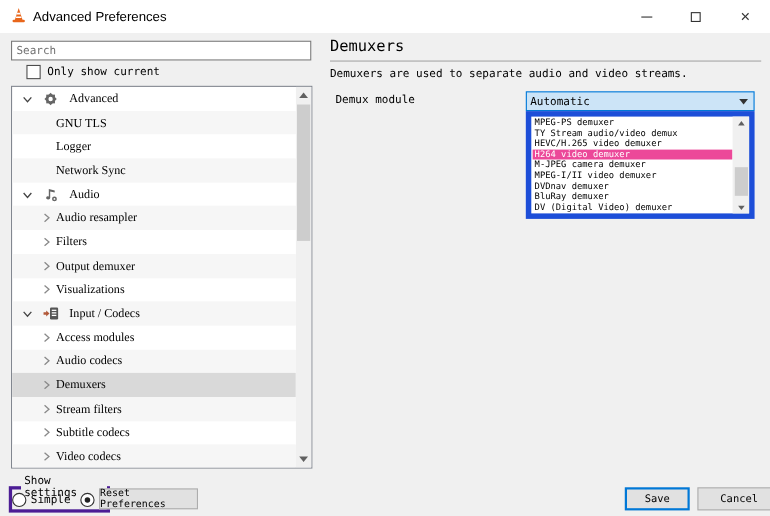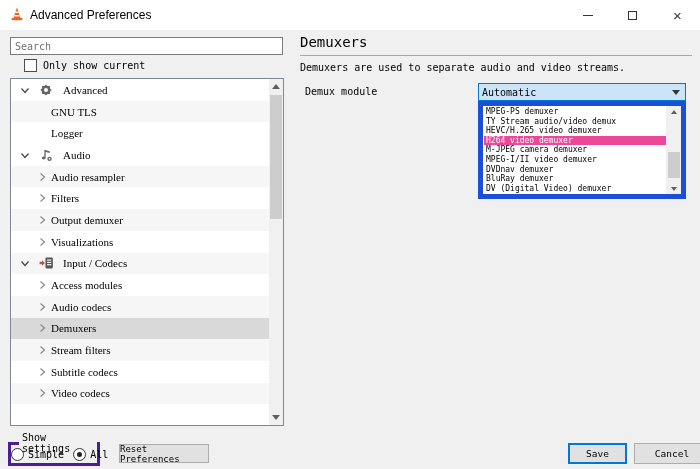--- a/index.html
+++ b/index.html
@@ -93,21 +93,21 @@
   .radio { width:13px; height:13px; border:1px solid #333; border-radius:50%; background:#fff; display:flex; align-items:center; justify-content:center; }
   .radio .dot { width:5px; height:5px; border-radius:50%; background:#222; display:none; }
   .radio.on .dot { display:block; }
   .radio-label { font-size:10px; margin-right:5px; }
 
   .pushbtn {
     position:absolute; background:#e1e1e1; border:1px solid #adadad;
     font-size:9px; display:flex; align-items:center; justify-content:center;
     font-family:"DejaVu Sans Mono","Liberation Mono",monospace; cursor:default;
   }
-  .btn-reset { left:119px; top:444px; width:90px; height:19px; }
+  .btn-reset { left:90px; top:444px; width:90px; height:19px; }
   .btn-save  { left:568px; top:443px; width:59px; height:21px; border:2px solid #0078d7; font-size:9.5px; }
   .btn-cancel{ left:634px; top:443px; width:76px; height:21px; font-size:9.5px; }
 </style>
 </head>
 <body>
 
 <div class="titlebar">
   <span class="cone">
     <svg width="16" height="16" viewBox="0 0 16 16">
       <path d="M8 1.2 L11.6 12.5 H4.4 Z" fill="#e8661b"></path>
@@ -149,20 +149,23 @@
             <circle cx="6" cy="6" r="1.7" fill="#fff"></circle>
           </svg></span>
         <span class="tlabel">Advanced</span>
       </div>
       <div class="trow l1 alt">
         <span class="tlabel">GNU TLS</span>
       </div>
       <div class="trow l1">
         <span class="tlabel">Logger</span>
       </div>
+      <div class="trow l1 alt">
+        <span class="tlabel">Network Sync</span>
+      </div>
       <div class="trow l0">
         <span class="tchev">
           <svg width="10" height="10" viewBox="0 0 10 10">
             <polyline points="1.5,3.5 5,7.5 8.5,3.5" fill="none" stroke="#444" stroke-width="1.2"></polyline>
           </svg>
         </span>
         <span class="ticon"><svg width="14" height="14" viewBox="0 0 12 12">
             <path d="M4.6 1.6 L9.2 2.7 V4.3 L5.7 3.5 V8.6 A1.6 1.2 0 1 1 4.6 7.4 Z" fill="#666"></path>
             <circle cx="9" cy="9.3" r="1.9" fill="#666"></circle>
             <circle cx="9" cy="9.3" r="0.7" fill="#fff"></circle>

